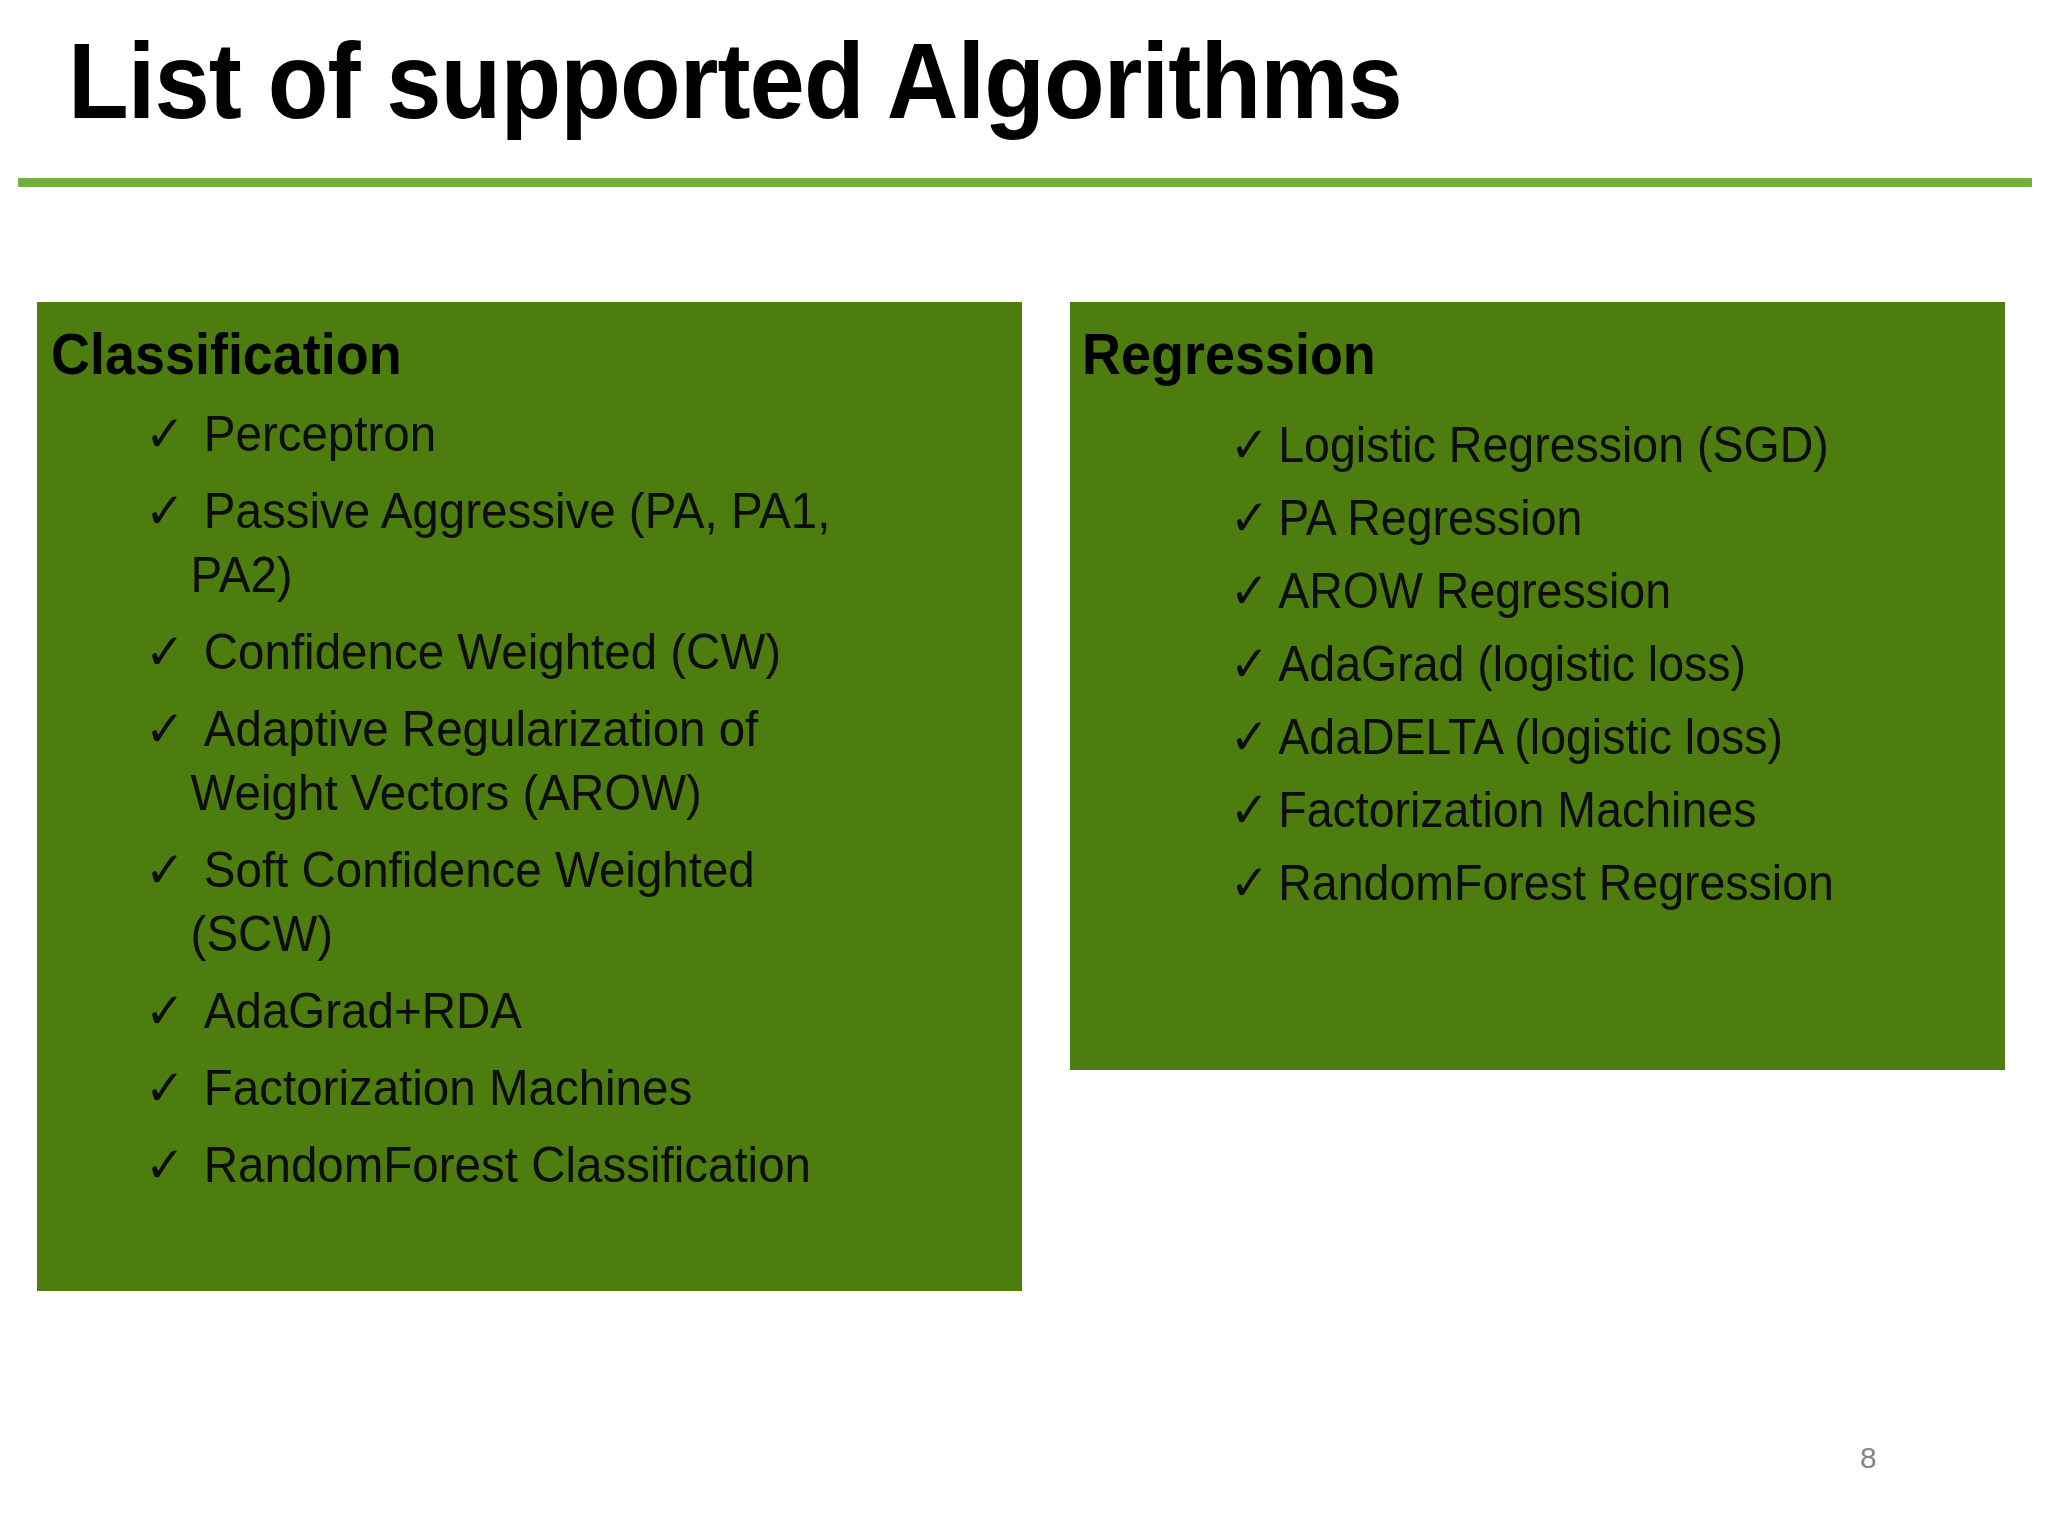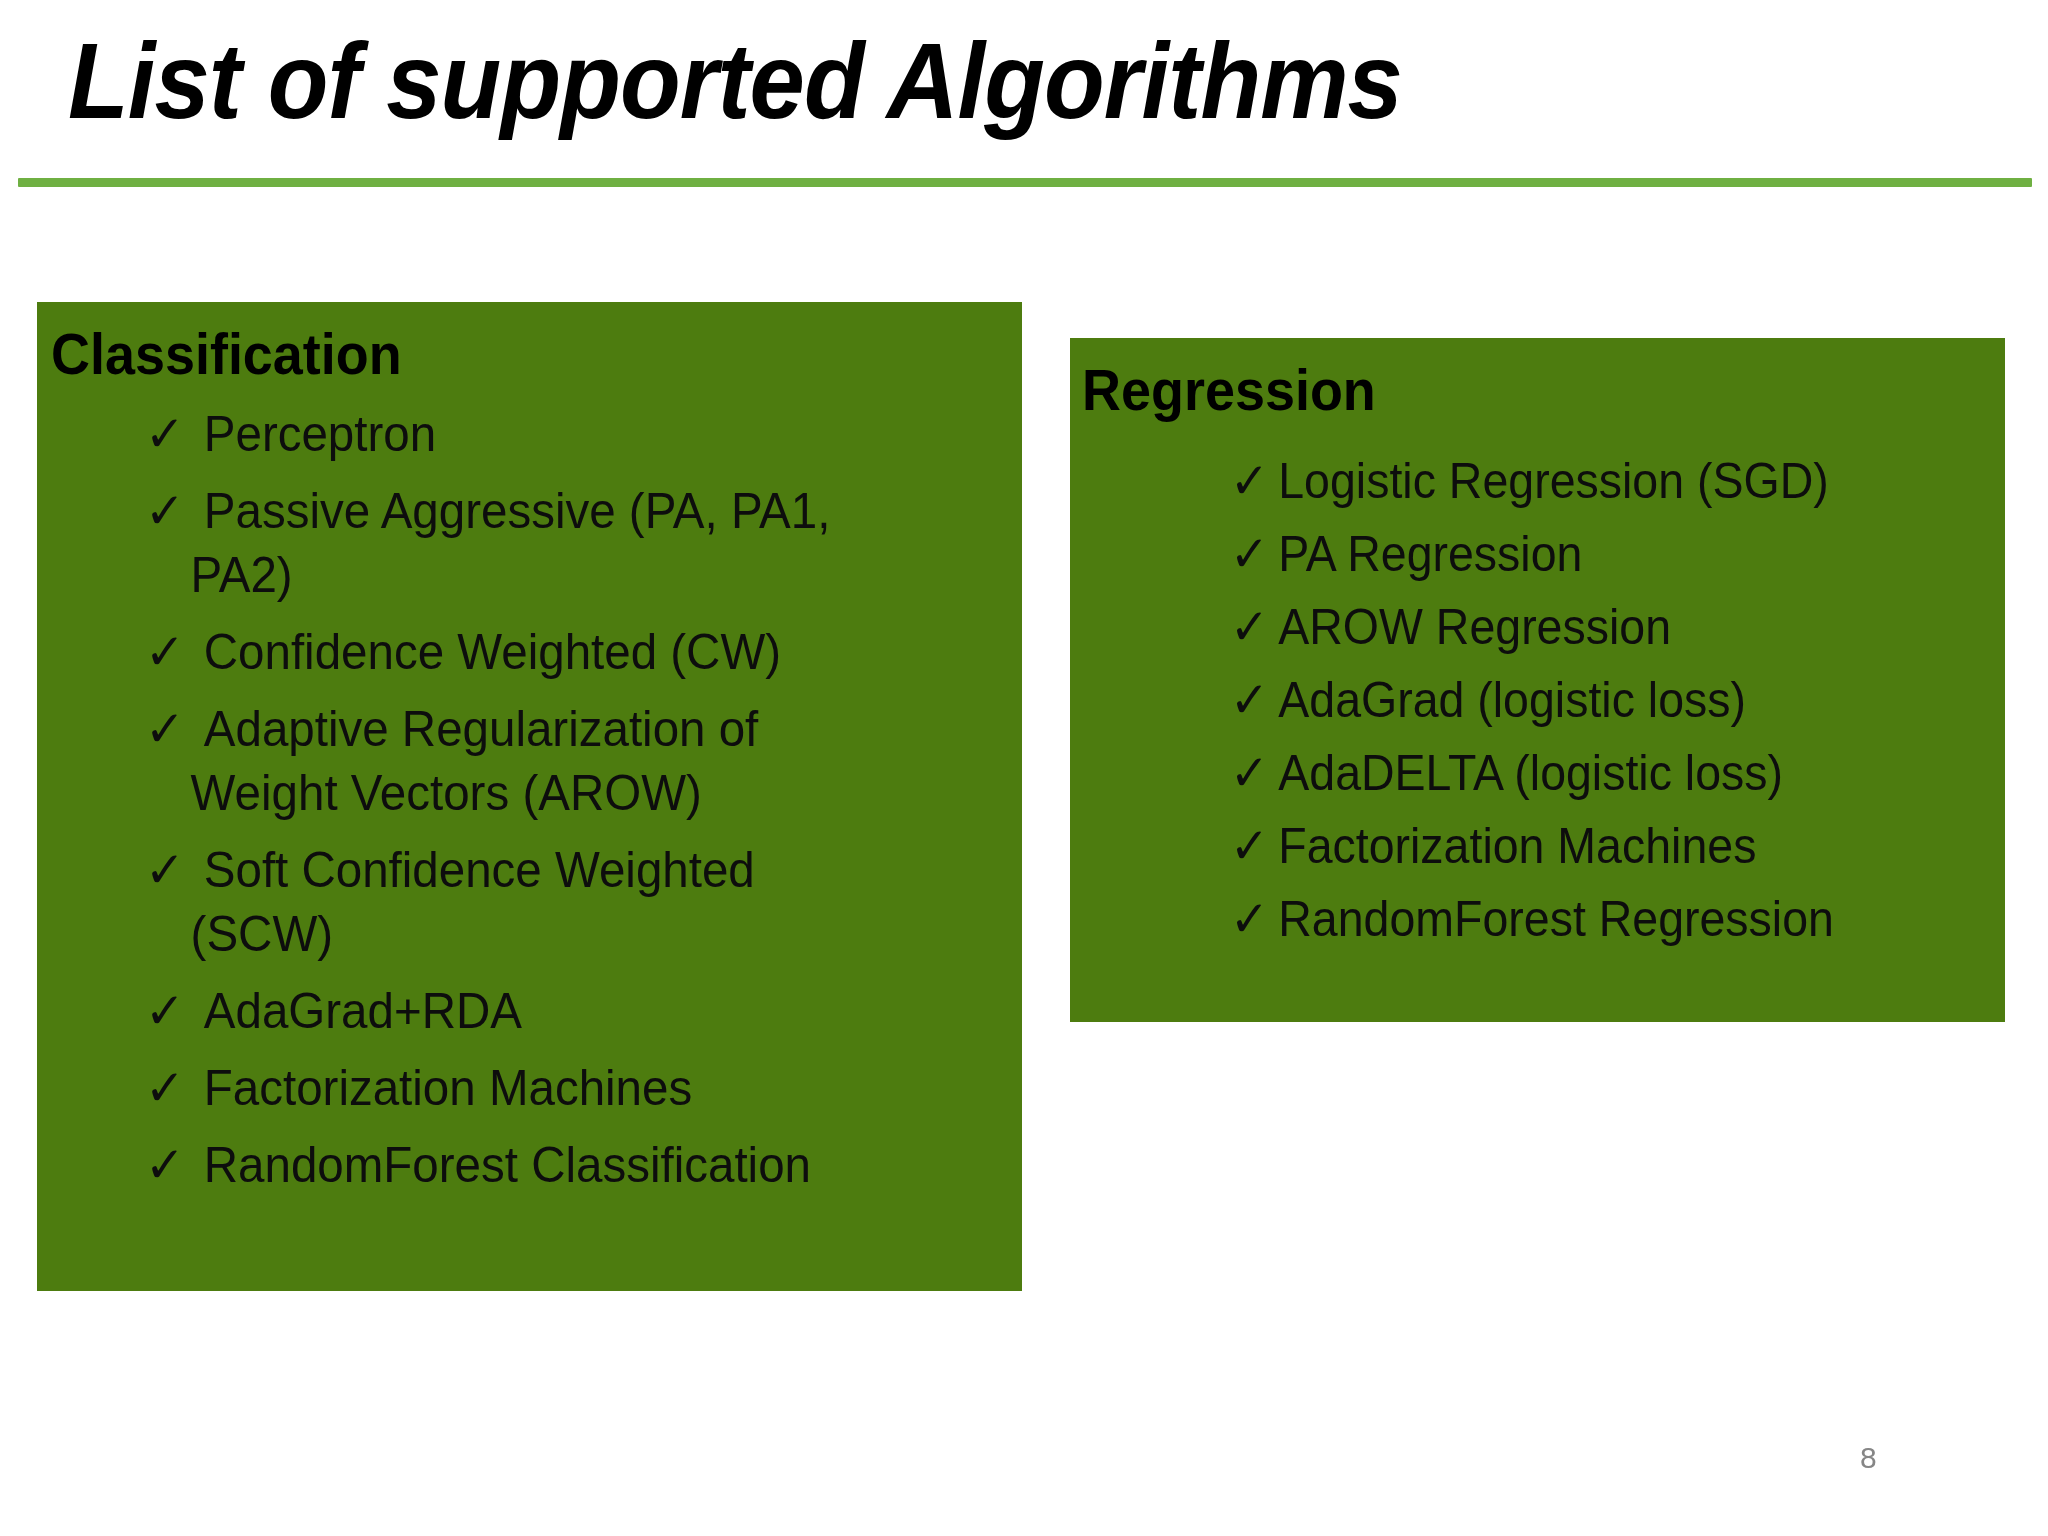--- a/index.html
+++ b/index.html
@@ -24,21 +24,20 @@
     background: #ffffff;
   }
 
   
   #title-block {
     position: absolute;
     left: 0px;
     top: 10px;
     width: 2048px;
     height: 160px;
-    font-style: italic;
   }
   #page-title {
     position: absolute;
     left: 68px;
     top: 6px;
     font-family: "Liberation Sans", "DejaVu Sans", sans-serif;
     font-weight: bold;
     font-size: 108px;
     line-height: 130px;
     letter-spacing: -1px;
@@ -66,22 +65,21 @@
   #panel-classification {
     left: 37px;
     top: 302px;
     width: 985px;
     height: 989px;
   }
   #panel-regression {
     left: 1070px;
     top: 302px;
     width: 935px;
-    height: 684px;
-    margin-top: 36px;
+    height: 768px;
   }
 
   .panel-title {
     font-family: "Liberation Sans", "DejaVu Sans", sans-serif;
     font-weight: bold;
     font-size: 58px;
     line-height: 64px;
     color: #000000;
     white-space: nowrap;
     transform: scaleX(0.93);

